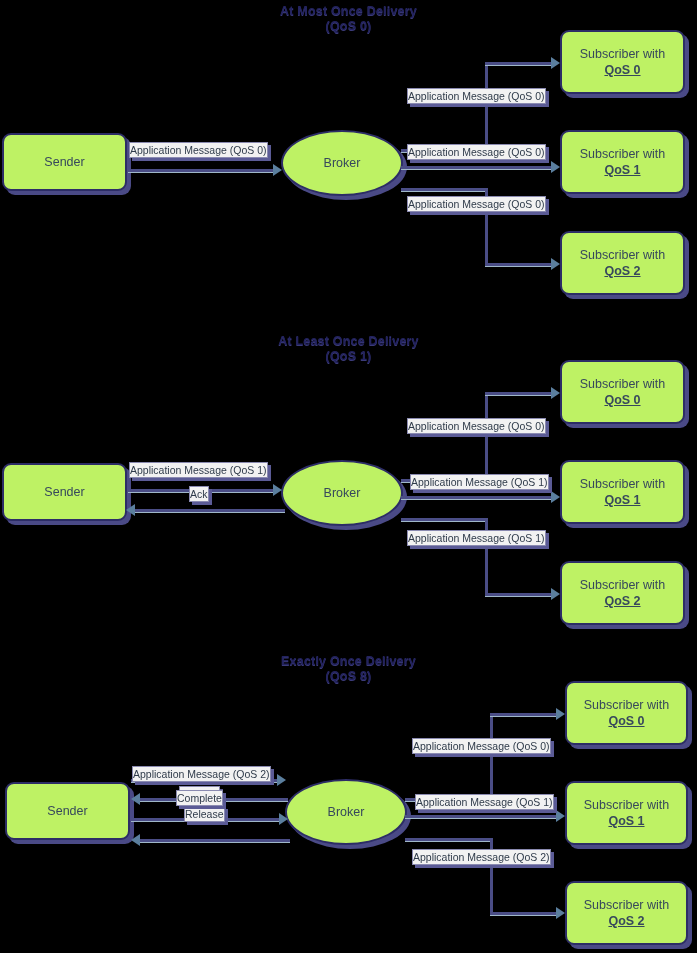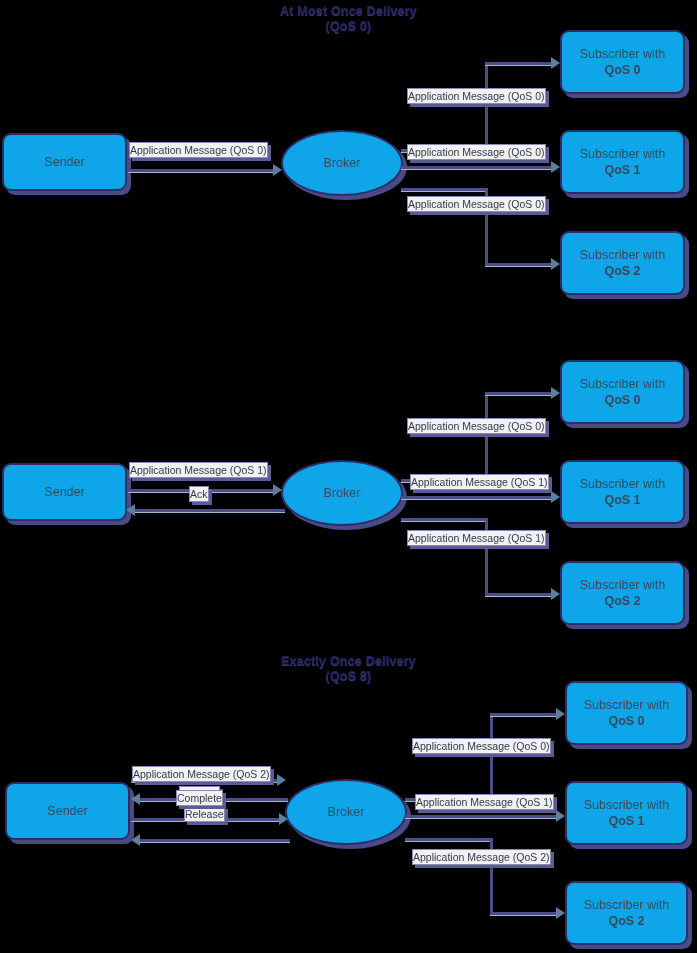--- a/index.html
+++ b/index.html
@@ -13,28 +13,28 @@
   .sec-title{
     position:absolute;width:100%;text-align:center;
     font-size:12.5px;font-weight:bold;line-height:15px;
     color:#23235e;letter-spacing:.2px;white-space:pre-line;
     text-shadow:0 1px 0 #3b3b7a;
   }
 
   
   .node{
     position:absolute;box-sizing:border-box;
-    background:#0ea5e9;border:2px solid #2d2d66;
+    background:#bef264;border:2px solid #2d2d66;
     color:#37485c;display:flex;align-items:center;justify-content:center;
     text-align:center;font-size:12.5px;line-height:16px;
     box-shadow:4px 4px 0 0 #4a4a86;
   }
   .node.rect{border-radius:9px;}
   .node.ellipse{border-radius:50%;box-shadow:4px 4px 0 0 #4a4a86;}
-  .node b{font-weight:bold;display:block;}
+  .node b{font-weight:bold;display:block;text-decoration:underline;}
   .node .sub-l1{font-weight:normal;display:block;}
 
   
   .seg{position:absolute;background:#4a4d86;box-shadow:0 1px 0 0 #9fb7c9;}
   .seg.h{height:3px;}
   .seg.v{width:3px;}
 
   .arrow{position:absolute;width:0;height:0;}
   .arrow.right{
     border-top:6px solid transparent;border-bottom:6px solid transparent;
@@ -102,20 +102,22 @@
   <div class="seg h" style="left:401px;top:166px;width:154px;"></div>
   <div class="arrow right" style="left:551px;top:161px;"></div>
   <div class="elabel" style="left:407px;top:144px;">Application Message (QoS 0)</div>
 
   <div class="seg h" style="left:401px;top:188px;width:87px;"></div>
   <div class="seg v" style="left:485px;top:188px;height:78px;"></div>
   <div class="seg h" style="left:485px;top:263px;width:70px;"></div>
   <div class="arrow right" style="left:551px;top:258px;"></div>
   <div class="elabel" style="left:407px;top:196px;">Application Message (QoS 0)</div>
 
+  <div class="sec-title" style="top:334px;">At Least Once Delivery
+(QoS 1)</div>
 
   <div class="node rect" style="left:2px;top:463px;width:125px;height:58px;">
     <span>Sender</span>
   </div>
 
   <div class="node ellipse" style="left:281px;top:460px;width:122px;height:66px;">
     <span>Broker</span>
   </div>
 
   <div class="node rect" style="left:560px;top:360px;width:125px;height:64px;">

